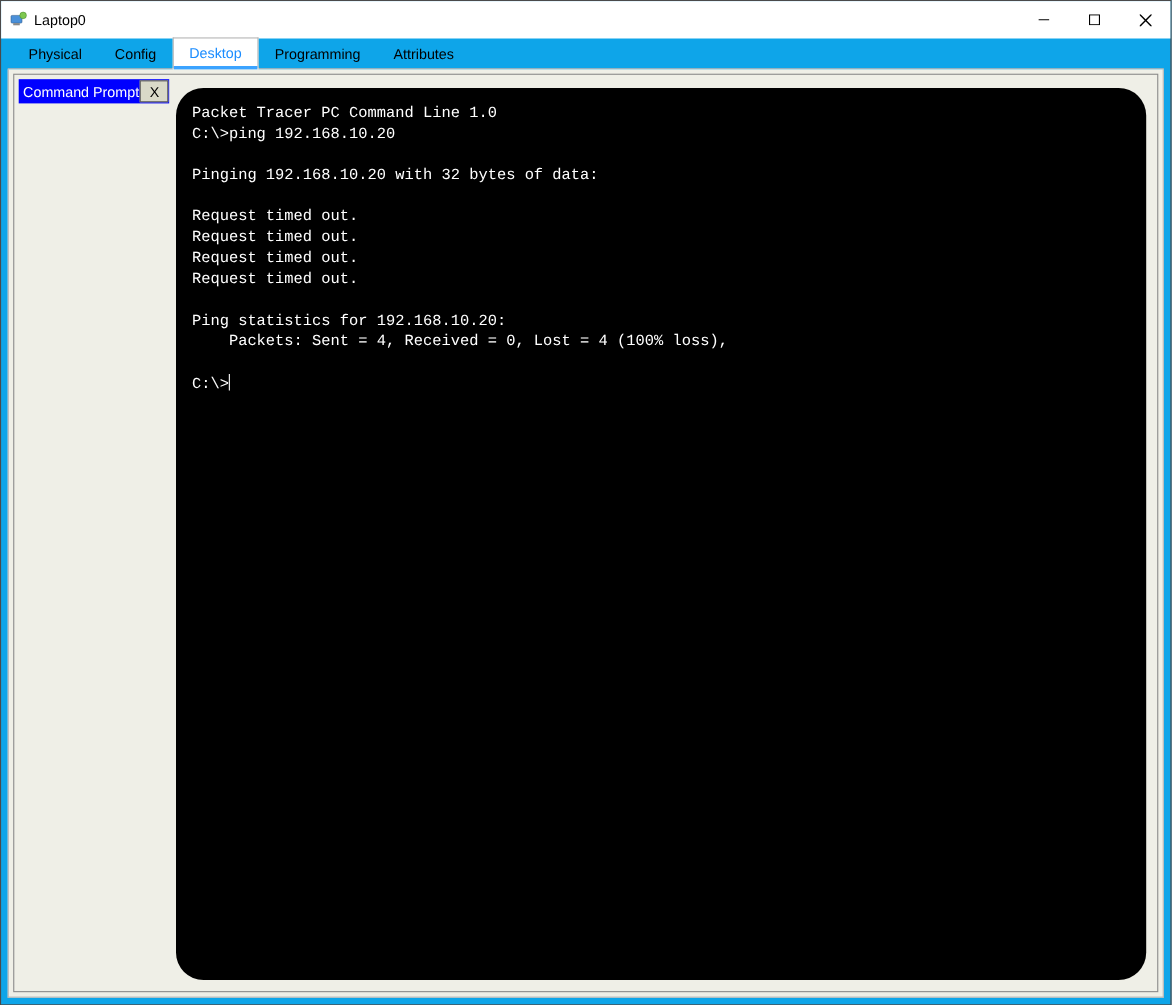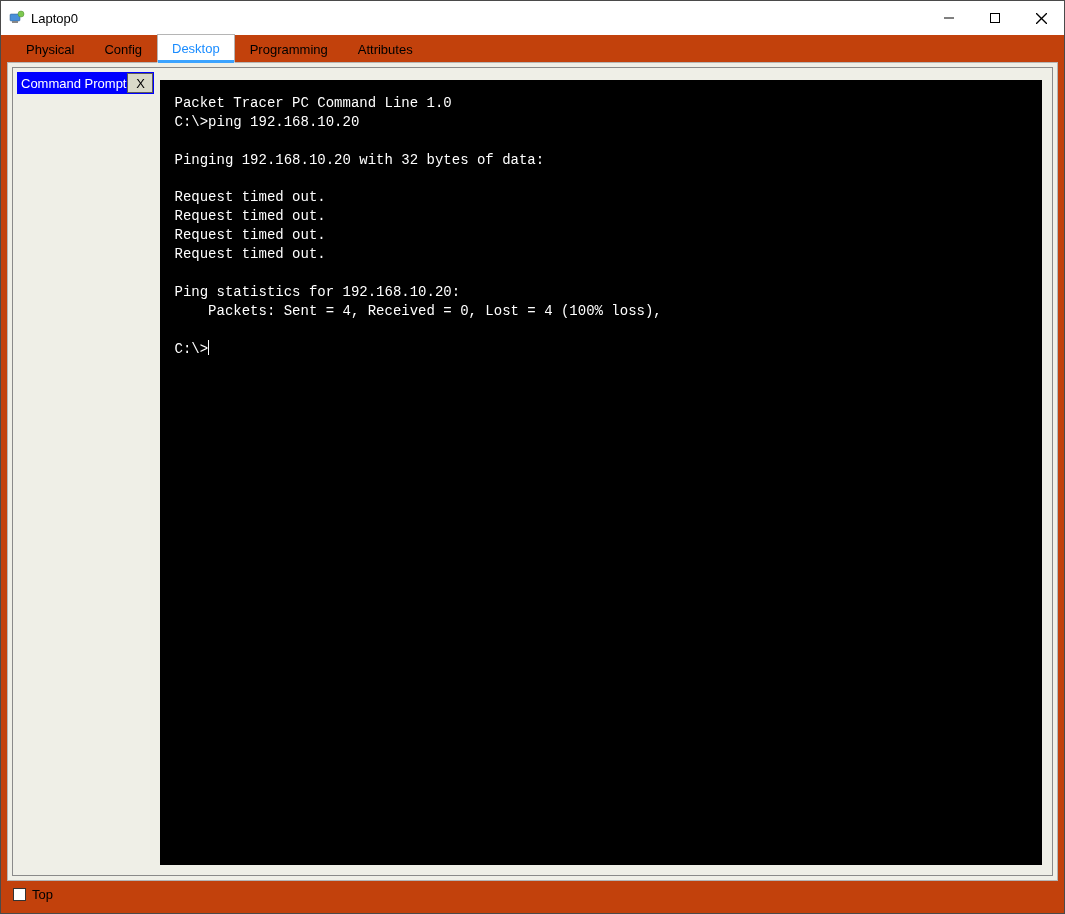--- a/index.html
+++ b/index.html
@@ -13,21 +13,21 @@
     width: 1065px;
     height: 914px;
     overflow: hidden;
   }
   .window {
     width: 1065px;
     height: 914px;
     border: 1px solid #4a4a4a;
     display: flex;
     flex-direction: column;
-    background: #c2410c;
+    background: #0ea5e9;
   }
   .titlebar {
     height: 34px;
     display: flex;
     align-items: center;
     justify-content: space-between;
     padding: 0 0 0 8px;
     background: #ffffff;
   }
   .titlebar-left {
@@ -148,20 +148,21 @@
     flex: 1;
     background: #000000;
     color: #ffffff;
     font-family: "Courier New", monospace;
     font-size: 14px;
     line-height: 1.35;
     padding: 14px 10px 10px 14px;
     white-space: pre;
     overflow: hidden;
     position: relative;
+    border-radius: 25px;
   }
   .cursor {
     display: inline-block;
     width: 1px;
     height: 15px;
     background: #ffffff;
     vertical-align: -2px;
     margin-left: 0px;
   }
   .bottom-bar {
@@ -246,19 +247,15 @@
 
 Ping statistics for 192.168.10.20:
     Packets: Sent = 4, Received = 0, Lost = 4 (100% loss),
 
 C:\&gt;</span><span class="cursor"></span></div>
         </div>
 
       </div>
     </div>
 
-    <div class="bottom-bar">
-      <span class="checkbox"></span>
-      <span>Top</span>
-    </div>
 
   </div>
 </div>
 
 </body></html>

